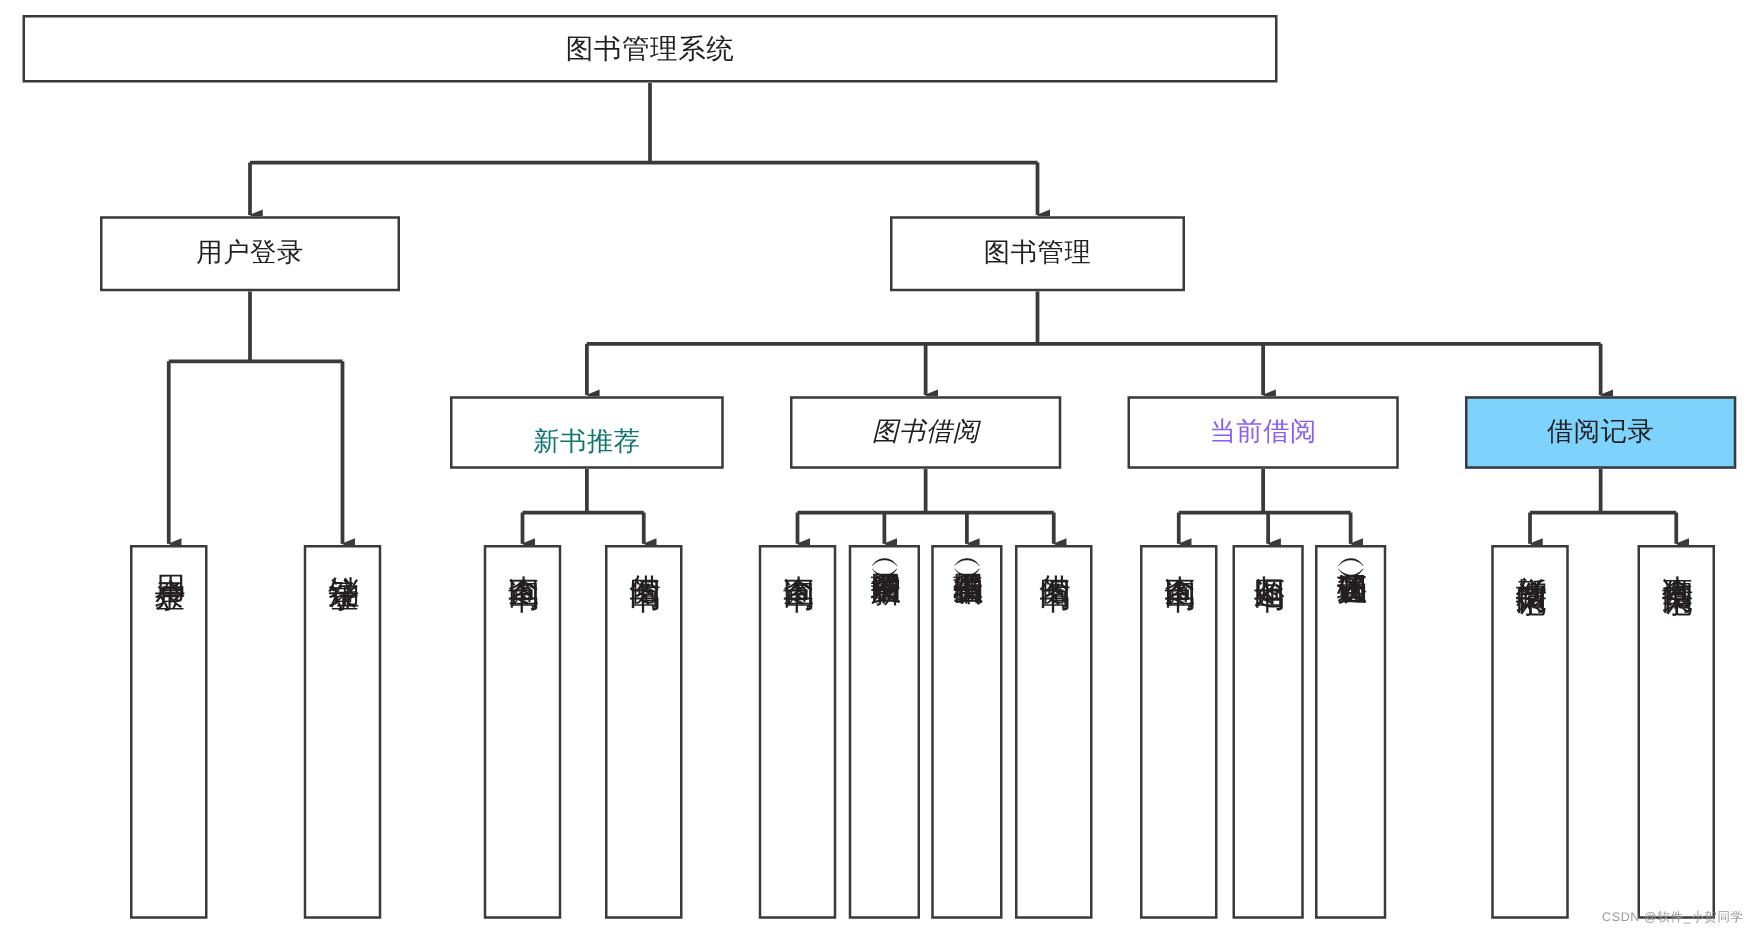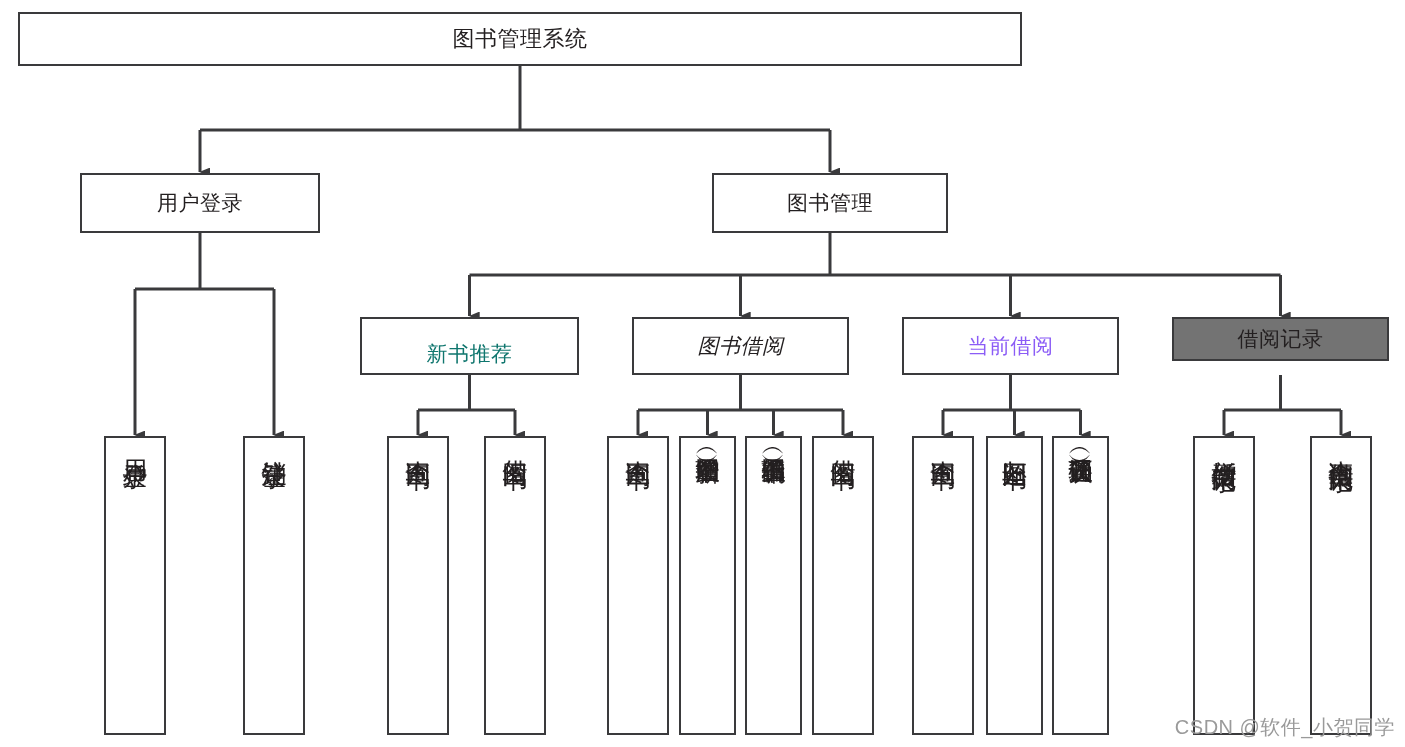--- a/index.html
+++ b/index.html
@@ -64,21 +64,21 @@
     margin: 0 auto;
   }
   .node-vertical.tall-text .node-label {
     font-size: 24px;
     letter-spacing: 0px;
   }
   #watermark {
     position: absolute;
     right: 10px;
     bottom: 6px;
-    font-size: 20px;
+    font-size: 10px;
     color: #9a9a9a;
     font-family: "Liberation Sans", "DejaVu Sans", sans-serif;
     letter-spacing: 0.5px;
     pointer-events: none;
     user-select: none;
   }
 </style>
 </head>
 <body>
 
@@ -139,21 +139,21 @@
       </div>
       <div class="node-box node-horizontal" style="left: 360px; top: 317px; width: 219px; height: 58px; border-color: rgb(58, 58, 60); background: rgb(255, 255, 255);">
         <span class="node-label" style="color: #0f766e; margin-top: 16px;">新书推荐</span>
       </div>
       <div class="node-box node-horizontal" style="left: 632px; top: 317px; width: 217px; height: 58px; border-color: rgb(58, 58, 60); background: rgb(255, 255, 255); font-style: italic;">
         <span class="node-label" style="color: rgb(35, 31, 32);">图书借阅</span>
       </div>
       <div class="node-box node-horizontal" style="left: 902px; top: 317px; width: 217px; height: 58px; border-color: rgb(58, 58, 60); background: rgb(255, 255, 255);">
         <span class="node-label" style="color: #8b5cf6;">当前借阅</span>
       </div>
-      <div class="node-box node-horizontal" style="left: 1172px; top: 317px; width: 217px; height: 44px; border-color: rgb(58, 58, 60); background: #737373;">
+      <div class="node-box node-horizontal" style="left: 1172px; top: 317px; width: 217px; height: 58px; border-color: rgb(58, 58, 60); background: #7dd3fc;">
         <span class="node-label" style="color: rgb(35, 31, 32);">借阅记录</span>
       </div>
       <div class="node-box node-vertical" style="left: 104px; top: 436px; width: 62px; height: 299px; border-color: rgb(58, 58, 60); background: rgb(255, 255, 255);">
         <span class="node-label" style="color: rgb(35, 31, 32);">用户登录</span>
       </div>
       <div class="node-box node-vertical" style="left: 243px; top: 436px; width: 62px; height: 299px; border-color: rgb(58, 58, 60); background: rgb(255, 255, 255);">
         <span class="node-label" style="color: rgb(35, 31, 32);">注销登录</span>
       </div>
       <div class="node-box node-vertical" style="left: 387px; top: 436px; width: 62px; height: 299px; border-color: rgb(58, 58, 60); background: rgb(255, 255, 255);">
         <span class="node-label" style="color: rgb(35, 31, 32);">查询图书</span>

